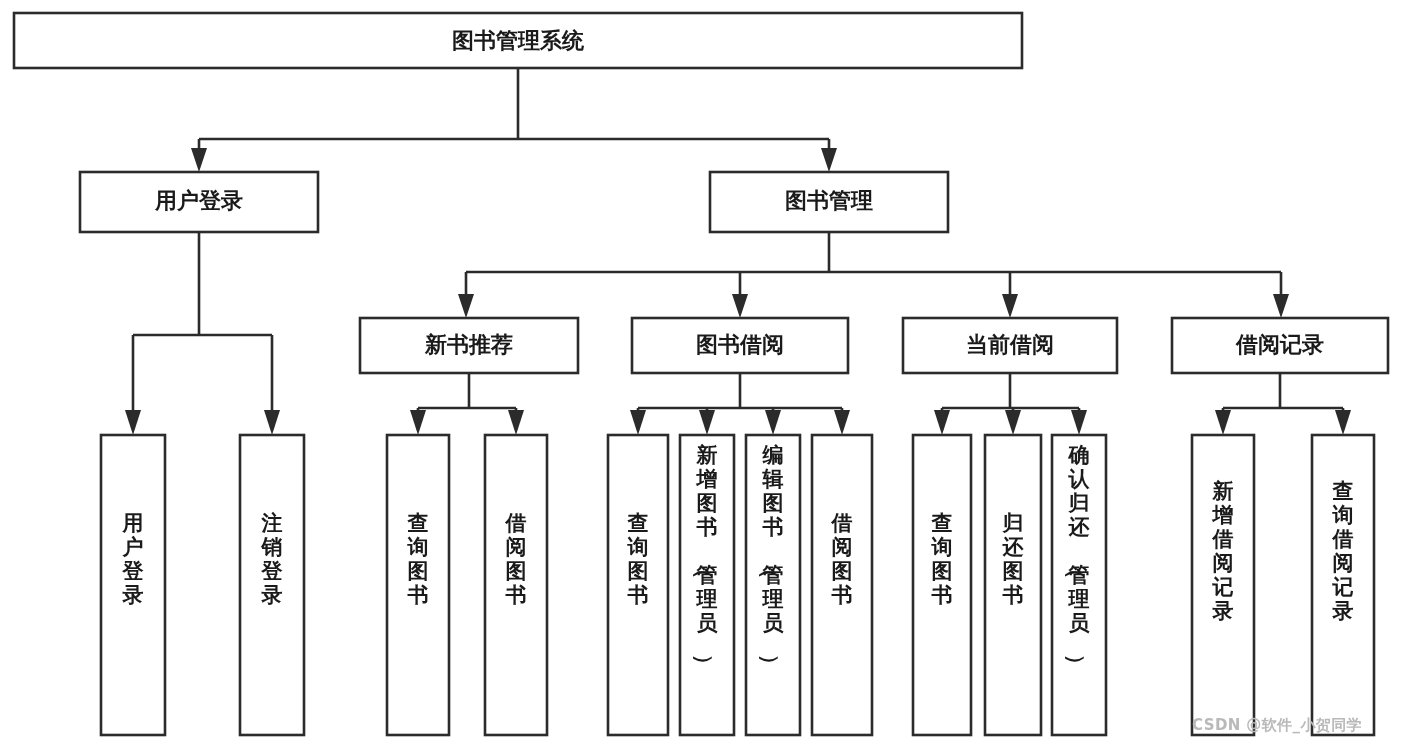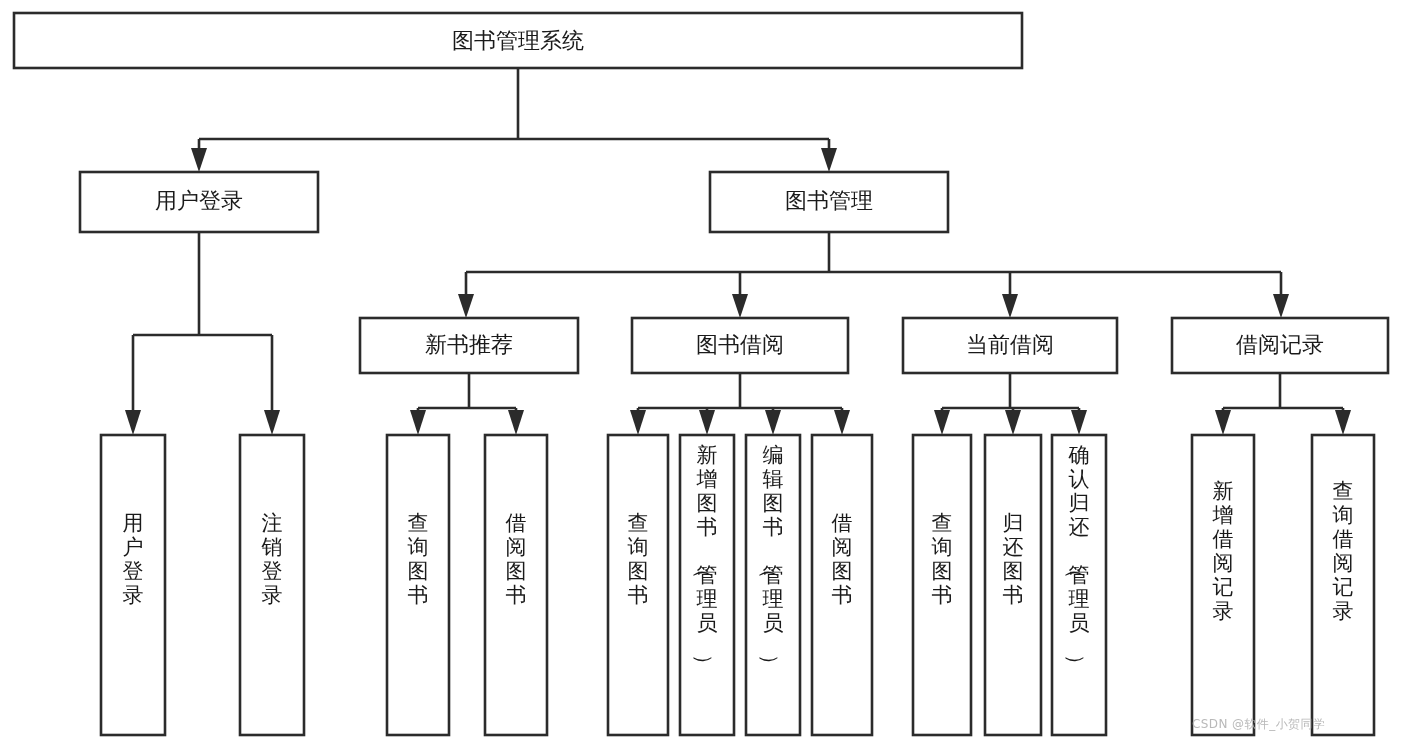--- a/index.html
+++ b/index.html
@@ -11,20 +11,21 @@
     width: 1405px;
     height: 747px;
     overflow: hidden;
     font-family: "DejaVu Sans", "Liberation Sans", sans-serif;
   }
   #diagram-root {
     position: relative;
     width: 1405px;
     height: 627px;
     background: #ffffff;
+    font-weight: bold;
   }
   svg#org-chart {
     position: absolute;
     top: 0;
     left: 0;
     width: 1405px;
     height: 747px;
     display: block;
   }
   .node-box {
@@ -51,21 +52,21 @@
   }
   .node-label-vertical {
     fill: #1a1a1a;
     font-family: "DejaVu Sans", "Liberation Sans", sans-serif;
     font-size: 21px;
     text-anchor: middle;
   }
   .watermark-text {
     position: absolute;
     font-family: "DejaVu Sans", "Liberation Sans", sans-serif;
-    font-size: 12px;
+    font-size: 15px;
     color: #b9b9b9;
     white-space: nowrap;
     letter-spacing: 0.4px;
     user-select: none;
   }
 </style>
 </head>
 <body>
 
 <div id="diagram-root">

